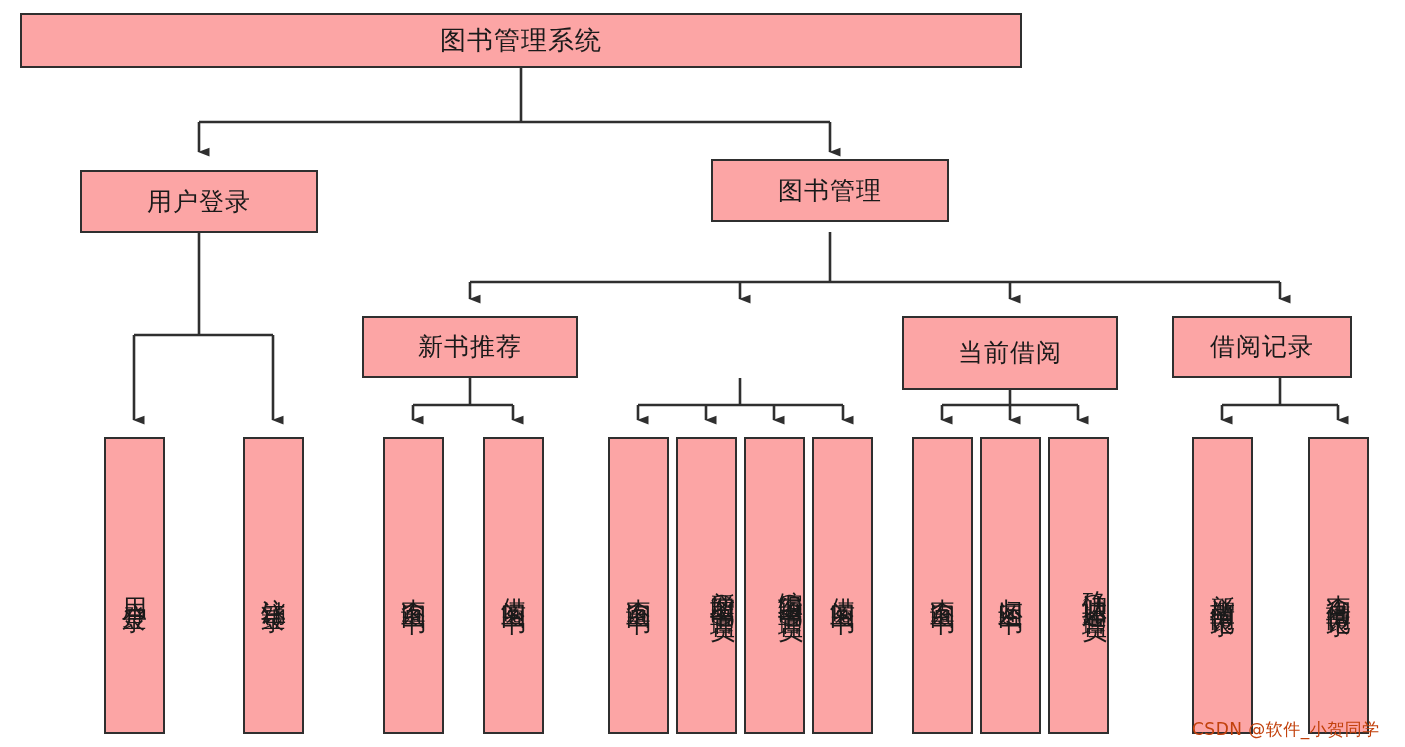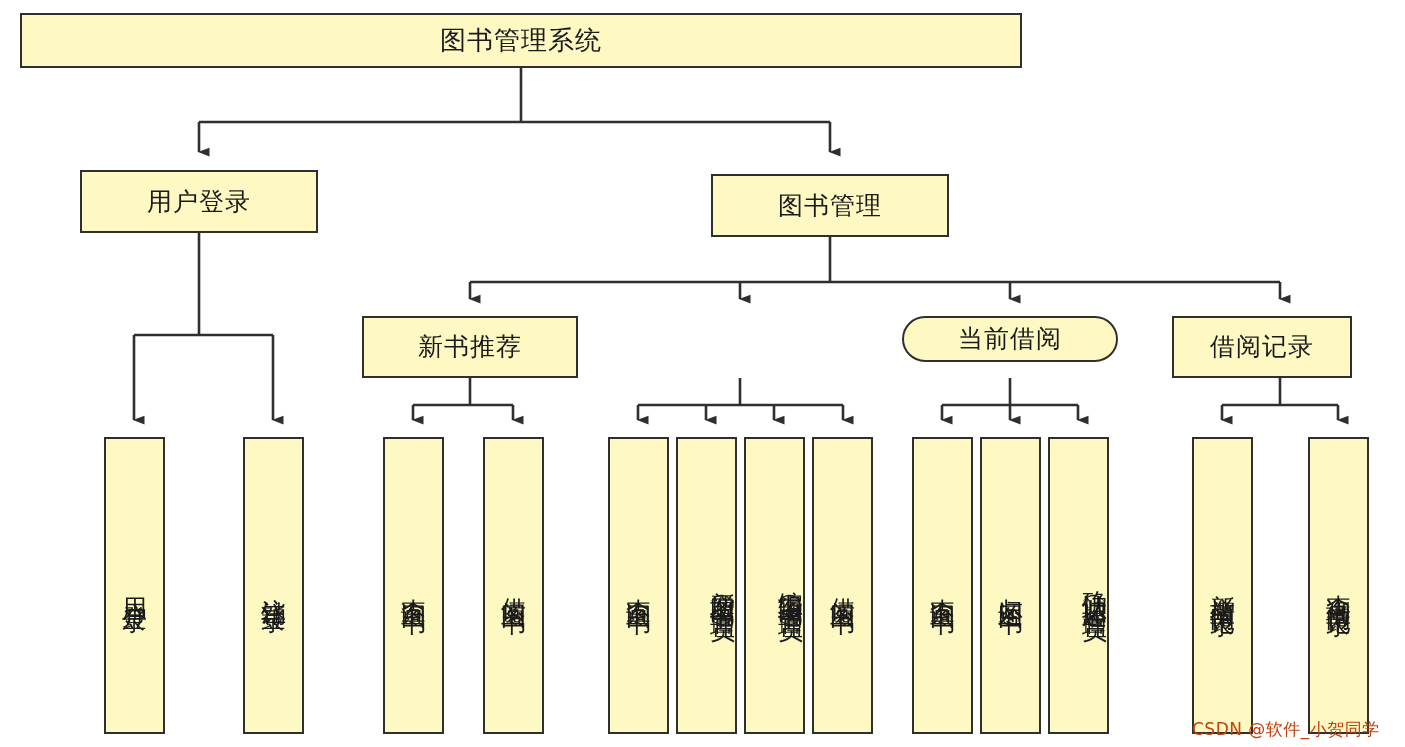--- a/index.html
+++ b/index.html
@@ -21,21 +21,21 @@
   #diagram-svg {
     position: absolute;
     top: 0;
     left: 0;
     width: 1405px;
     height: 747px;
   }
   .node {
     position: absolute;
     box-sizing: border-box;
-    background: #fef9c3;
+    background: #fca5a5;
     border: 2.5px solid #2f2f2f;
     display: flex;
     align-items: center;
     justify-content: center;
     color: #1a1a1a;
   }
   .node-h {
     font-size: 25px;
     letter-spacing: 1px;
     line-height: 1.1;
@@ -122,28 +122,28 @@
     </g>
   </svg>
 
   <div class="node node-h node-root" style="left:20px; top:13px; width:1002px; height:55px;">
     <span>图书管理系统</span>
   </div>
 
   <div class="node node-h" style="left:80px; top:170px; width:238px; height:63px;">
     <span>用户登录</span>
   </div>
-  <div class="node node-h" style="left:711px; top:174px; width:238px; height:63px;">
+  <div class="node node-h" style="left:711px; top:159px; width:238px; height:63px;">
     <span>图书管理</span>
   </div>
 
   <div class="node node-h" style="left:362px; top:316px; width:216px; height:62px;">
     <span>新书推荐</span>
   </div>
-  <div class="node node-h" style="left:902px; top:316px; width:216px; height:46px;border-radius:27px;">
+  <div class="node node-h" style="left:902px; top:316px; width:216px; height:74px;">
     <span>当前借阅</span>
   </div>
   <div class="node node-h" style="left:1172px; top:316px; width:180px; height:62px;">
     <span>借阅记录</span>
   </div>
 
   <div class="node node-leaf leaf-short" style="left:104px; top:437px; width:61px; height:297px;">
     <span>用户登录</span>
   </div>
   <div class="node node-leaf leaf-short" style="left:243px; top:437px; width:61px; height:297px;">

